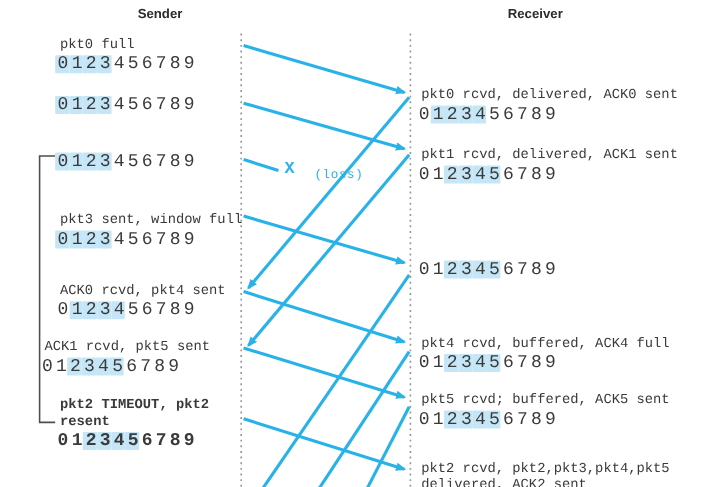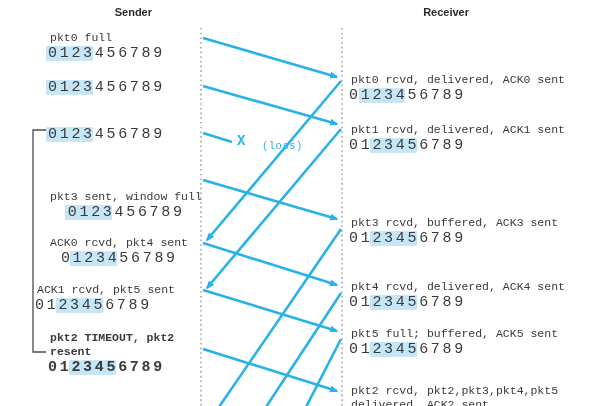--- a/index.html
+++ b/index.html
@@ -67,27 +67,27 @@
     <line class="pktline" x1="341" y1="339" x2="306" y2="407"></line>
   </svg>
 
   <div id="loss-x">X</div>
   <div id="loss-caption">(loss)</div>
 
   <div id="sender-events">
       <div class="event" style="top: 31px; left: 50px;"><div class="ev-label">pkt0 full</div><div class="digits" style="margin-left: -4px;"><span class="hl">0</span><span class="hl">1</span><span class="hl">2</span><span class="hl">3</span><span>4</span><span>5</span><span>6</span><span>7</span><span>8</span><span>9</span></div></div>
       <div class="event" style="top: 79px; left: 50px;"><div class="digits" style="margin-left: -4px;"><span class="hl">0</span><span class="hl">1</span><span class="hl">2</span><span class="hl">3</span><span>4</span><span>5</span><span>6</span><span>7</span><span>8</span><span>9</span></div></div>
       <div class="event" style="top: 126px; left: 50px;"><div class="digits" style="margin-left: -4px;"><span class="hl">0</span><span class="hl">1</span><span class="hl">2</span><span class="hl">3</span><span>4</span><span>5</span><span>6</span><span>7</span><span>8</span><span>9</span></div></div>
-      <div class="event" style="top: 190px; left: 50px; text-align: center;"><div class="ev-label">pkt3 sent, window full</div><div class="digits" style="margin-left: -4px;"><span class="hl">0</span><span class="hl">1</span><span class="hl">2</span><span class="hl">3</span><span>4</span><span>5</span><span>6</span><span>7</span><span>8</span><span>9</span></div></div>
-      <div class="event" style="top: 236px; left: 50px; text-align: center;"><div class="ev-label">ACK0 rcvd, pkt4 sent</div><div class="digits" style="margin-left: -4px;"><span>0</span><span class="hl">1</span><span class="hl">2</span><span class="hl">3</span><span class="hl">4</span><span>5</span><span>6</span><span>7</span><span>8</span><span>9</span></div></div>
+      <div class="event" style="top: 177px; left: 50px;"><div class="ev-label">pkt3 sent, window full</div><div class="digits" style="margin-left: -4px;"><span class="hl">0</span><span class="hl">1</span><span class="hl">2</span><span class="hl">3</span><span>4</span><span>5</span><span>6</span><span>7</span><span>8</span><span>9</span></div></div>
+      <div class="event" style="top: 236px; left: 50px;"><div class="ev-label">ACK0 rcvd, pkt4 sent</div><div class="digits" style="margin-left: -4px;"><span>0</span><span class="hl">1</span><span class="hl">2</span><span class="hl">3</span><span class="hl">4</span><span>5</span><span>6</span><span>7</span><span>8</span><span>9</span></div></div>
       <div class="event" style="top: 283px; left: 37px;"><div class="ev-label">ACK1 rcvd, pkt5 sent</div><div class="digits" style="margin-left: -4px;"><span>0</span><span>1</span><span class="hl">2</span><span class="hl">3</span><span class="hl">4</span><span class="hl">5</span><span>6</span><span>7</span><span>8</span><span>9</span></div></div>
       <div class="event" style="top: 331px; left: 50px; font-weight: bold;"><div class="ev-label">pkt2 TIMEOUT, pkt2</div><div class="ev-label">resent</div><div class="digits" style="margin-left: -4px;"><span>0</span><span>1</span><span class="hl">2</span><span class="hl">3</span><span class="hl">4</span><span class="hl">5</span><span>6</span><span>7</span><span>8</span><span>9</span></div></div>
     </div>
   <div id="receiver-events">
       <div class="event" style="top: 73px; left: 351px;"><div class="ev-label">pkt0 rcvd, delivered, ACK0 sent</div><div class="digits" style="margin-left: -4px;"><span>0</span><span class="hl">1</span><span class="hl">2</span><span class="hl">3</span><span class="hl">4</span><span>5</span><span>6</span><span>7</span><span>8</span><span>9</span></div></div>
       <div class="event" style="top: 123px; left: 351px;"><div class="ev-label">pkt1 rcvd, delivered, ACK1 sent</div><div class="digits" style="margin-left: -4px;"><span>0</span><span>1</span><span class="hl">2</span><span class="hl">3</span><span class="hl">4</span><span class="hl">5</span><span>6</span><span>7</span><span>8</span><span>9</span></div></div>
-      <div class="event" style="top: 216px; left: 351px;"><div class="ev-label">pkt3 rcvd, buffered, ACK3 sent</div><div class="digits" style="margin-left: -4px;"><span>0</span><span>1</span><span class="hl">2</span><span class="hl">3</span><span class="hl">4</span><span class="hl">5</span><span>6</span><span>7</span><span>8</span><span>9</span></div></div>
-      <div class="event" style="top: 280px; left: 351px;"><div class="ev-label">pkt4 rcvd, delivered, ACK4 sent</div><div class="digits" style="margin-left: -4px;"><span>0</span><span>1</span><span class="hl">2</span><span class="hl">3</span><span class="hl">4</span><span class="hl">5</span><span>6</span><span>7</span><span>8</span><span>9</span></div></div>
-      <div class="event" style="top: 327px; left: 351px;"><div class="ev-label">pkt5 full; buffered, ACK5 sent</div><div class="digits" style="margin-left: -4px;"><span>0</span><span>1</span><span class="hl">2</span><span class="hl">3</span><span class="hl">4</span><span class="hl">5</span><span>6</span><span>7</span><span>8</span><span>9</span></div></div>
+      <div class="event" style="top: 216px; left: 351px;"><div class="digits" style="margin-left: -4px;"><span>0</span><span>1</span><span class="hl">2</span><span class="hl">3</span><span class="hl">4</span><span class="hl">5</span><span>6</span><span>7</span><span>8</span><span>9</span></div></div>
+      <div class="event" style="top: 280px; left: 351px;"><div class="ev-label">pkt4 rcvd, buffered, ACK4 full</div><div class="digits" style="margin-left: -4px;"><span>0</span><span>1</span><span class="hl">2</span><span class="hl">3</span><span class="hl">4</span><span class="hl">5</span><span>6</span><span>7</span><span>8</span><span>9</span></div></div>
+      <div class="event" style="top: 327px; left: 351px;"><div class="ev-label">pkt5 rcvd; buffered, ACK5 sent</div><div class="digits" style="margin-left: -4px;"><span>0</span><span>1</span><span class="hl">2</span><span class="hl">3</span><span class="hl">4</span><span class="hl">5</span><span>6</span><span>7</span><span>8</span><span>9</span></div></div>
       <div class="event" style="top: 384px; left: 351px;"><div class="ev-label">pkt2 rcvd, pkt2,pkt3,pkt4,pkt5</div><div class="ev-label">delivered, ACK2 sent</div></div>
     </div>
 
 </div>
 
 </body></html>

